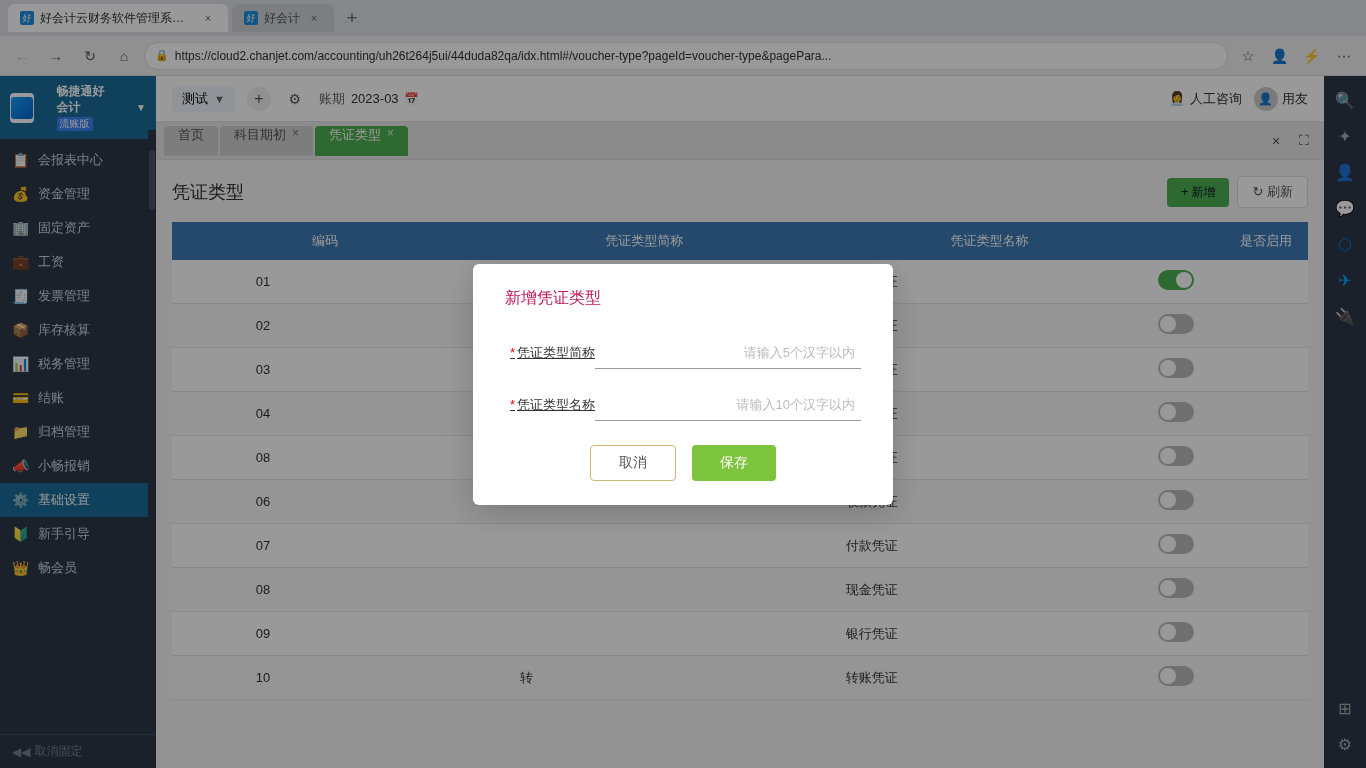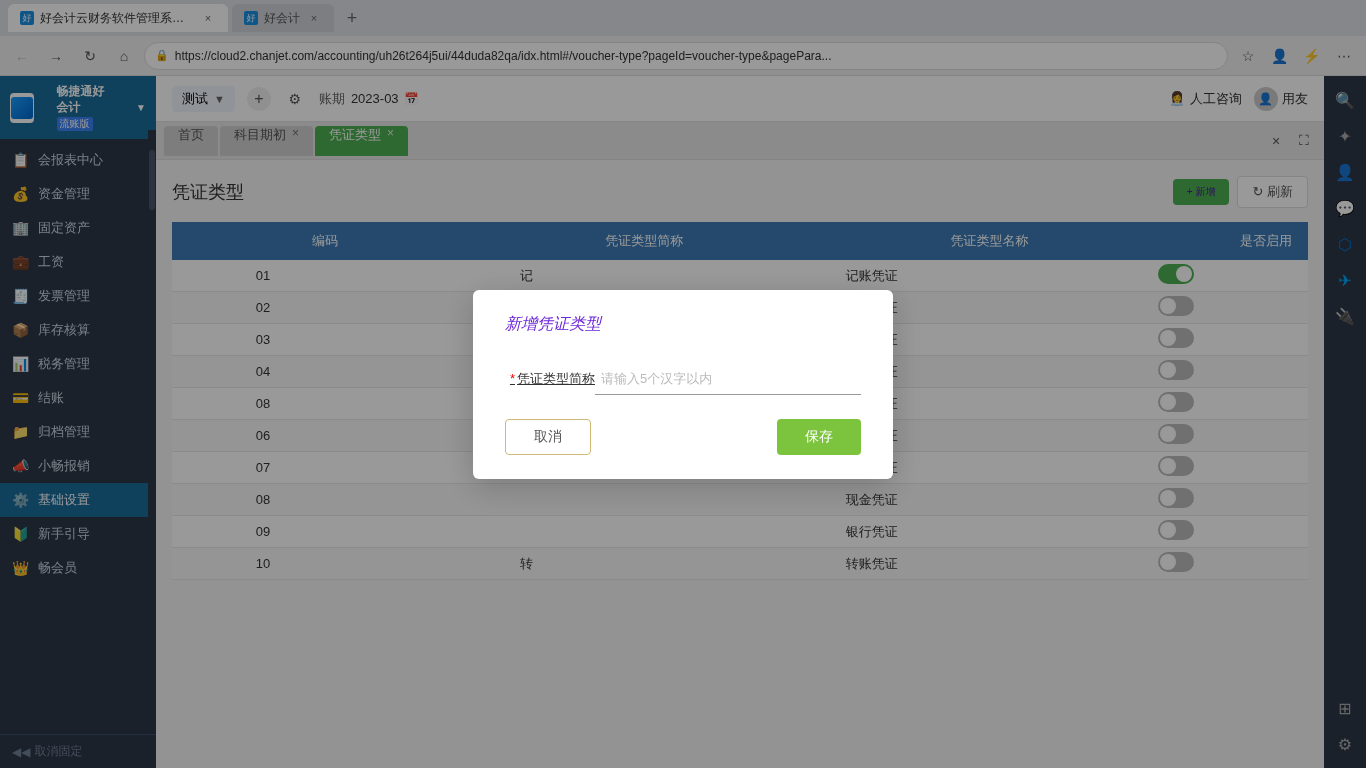--- a/index.html
+++ b/index.html
@@ -70,45 +70,45 @@
     .content-tab-close { font-size: 12px; opacity: 0.8; cursor: pointer; }
     .tab-spacer { flex: 1; }
     .tab-window-btns { display: flex; gap: 4px; }
     .tab-window-btn { width: 24px; height: 24px; display: flex; align-items: center; justify-content: center; cursor: pointer; color: #555; font-size: 14px; border-radius: 3px; }
 
     
     .page-content { flex: 1; overflow: auto; padding: 16px; background: #f5f5f5; position: relative; }
     .page-header { display: flex; align-items: center; justify-content: space-between; margin-bottom: 14px; }
     .page-title { font-size: 18px; font-weight: 500; color: #333; }
     .page-actions { display: flex; gap: 8px; align-items: center; }
-    .btn-new { background: #4caf50; color: #4c1d95; border: none; border-radius: 4px; padding: 6px 14px; font-size: 10px; cursor: pointer; display: flex; align-items: center; gap: 4px; }
+    .btn-new { background: #4caf50; color: #0f172a; border: none; border-radius: 4px; padding: 6px 14px; font-size: 12px; cursor: pointer; display: flex; align-items: center; gap: 4px; }
     .btn-refresh { background: white; color: #555; border: 1px solid #ddd; border-radius: 4px; padding: 6px 14px; font-size: 13px; cursor: pointer; display: flex; align-items: center; gap: 4px; }
 
     
     .data-table { width: 100%; border-collapse: collapse; background: white; }
     .data-table th { background: #3d7bb5; color: white; padding: 10px 16px; text-align: right; font-weight: 500; font-size: 13px; }
-    .data-table td { padding: 4px 16px; text-align: center; border-bottom: 1px solid #e8e8e8; font-size: 13px; color: #333; }
+    .data-table td { padding: 10px 16px; text-align: center; border-bottom: 1px solid #e8e8e8; font-size: 13px; color: #333; }
     .data-table tr:nth-child(even) { background: #f9f9f9; }
     .toggle-on { width: 36px; height: 20px; background: #4caf50; border-radius: 10px; position: relative; display: inline-block; }
     .toggle-on::after { content: ''; position: absolute; width: 16px; height: 16px; background: white; border-radius: 50%; top: 2px; right: 2px; }
     .toggle-off { width: 36px; height: 20px; background: #bbb; border-radius: 10px; position: relative; display: inline-block; }
     .toggle-off::after { content: ''; position: absolute; width: 16px; height: 16px; background: white; border-radius: 50%; top: 2px; left: 2px; }
 
     
     .overlay { position: fixed; top: 0; left: 0; width: 1366px; height: 768px; background: rgba(0,0,0,0.4); z-index: 100; display: flex; align-items: center; justify-content: center; }
 
     
     .dialog { background: white; border-radius: 6px; padding: 24px 32px 24px; width: 420px; box-shadow: 0 8px 32px rgba(0,0,0,0.2); }
-    .dialog-title { font-size: 16px; font-weight: 500; color: #6d28d9; margin-bottom: 28px; font-style: italic; }
+    .dialog-title { font-size: 16px; font-weight: 500; color: #be185d; margin-bottom: 28px; }
     .form-row { display: flex; align-items: center; margin-bottom: 20px; }
     .form-label { font-size: 13px; color: #333; width: 90px; text-align: right; flex-shrink: 0; text-decoration: underline; }
     .form-label .required { color: red; margin-right: 2px; }
-    .form-input { flex: 1; height: 32px; border: none; border-bottom: 1px solid #999; outline: none; font-size: 13px; padding: 0 6px; color: #333; }
+    .form-input { flex: 1; height: 32px; border: none; border-bottom: 1px solid #999; outline: none; font-size: 13px; padding: 0 6px; color: #333; text-align: right; }
     .form-input::placeholder { color: #bbb; font-size: 13px; }
-    .dialog-footer { display: flex; justify-content: space-between; gap: 16px; margin-top: 24px; }
+    .dialog-footer { display: flex; justify-content: center; gap: 16px; margin-top: 24px; }
     .btn-cancel { background: white; color: #555; border: 1px solid #d0b875; border-radius: 4px; padding: 8px 28px; font-size: 14px; cursor: pointer; }
     .btn-save { background: #7dc43e; color: white; border: none; border-radius: 4px; padding: 8px 28px; font-size: 14px; cursor: pointer; }
 
     
     .right-panel { width: 42px; background: #2d3748; display: flex; flex-direction: column; align-items: center; padding: 8px 0; gap: 4px; }
     .right-panel-btn { width: 32px; height: 32px; display: flex; align-items: center; justify-content: center; border-radius: 4px; cursor: pointer; color: #aaa; font-size: 16px; }
   </style>
 </head>
 <body>
 
@@ -388,18 +388,24 @@
 
 <div class="overlay">
   <div class="dialog">
     <div class="dialog-title">新增凭证类型</div>
     <div class="form-row">
       <label class="form-label">
         <span class="required">*</span><span>凭证类型简称</span>
       </label>
       <input class="form-input" type="text" placeholder="请输入5个汉字以内" style="">
     </div>
+    <div class="form-row">
+      <label class="form-label">
+        <span class="required">*</span><span>凭证类型名称</span>
+      </label>
+      <input class="form-input" type="text" placeholder="请输入10个汉字以内" style="">
+    </div>
     <div class="dialog-footer">
       <button class="btn-cancel">取消</button>
       <button class="btn-save">保存</button>
     </div>
   </div>
 </div>
 
 </body></html>

